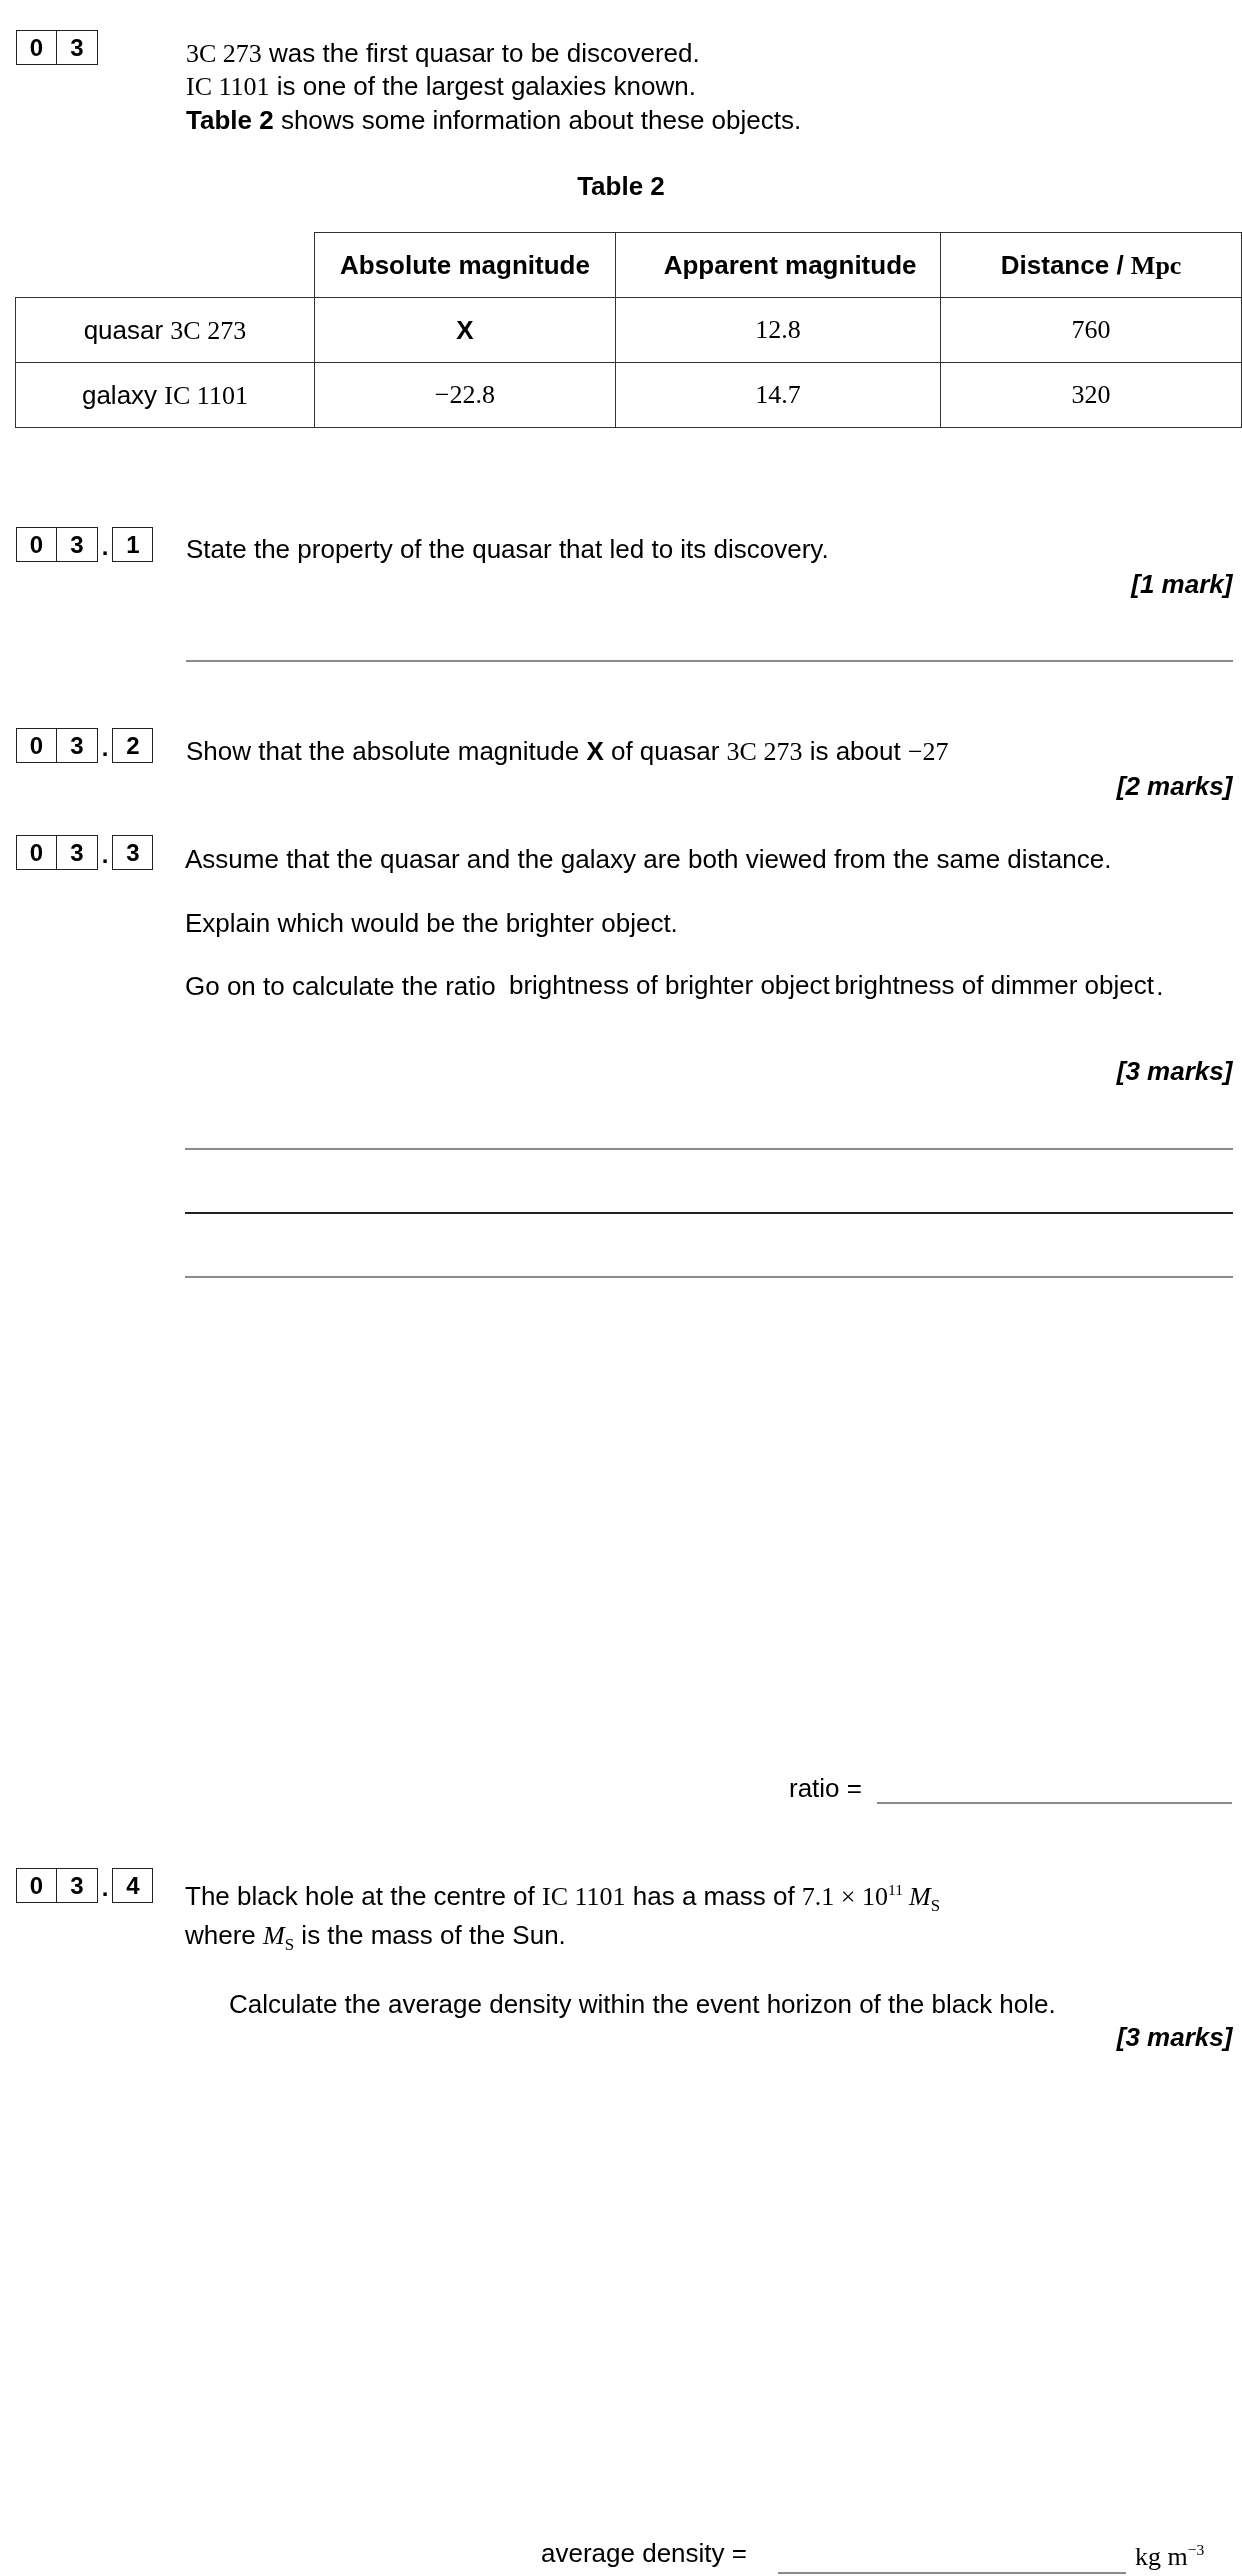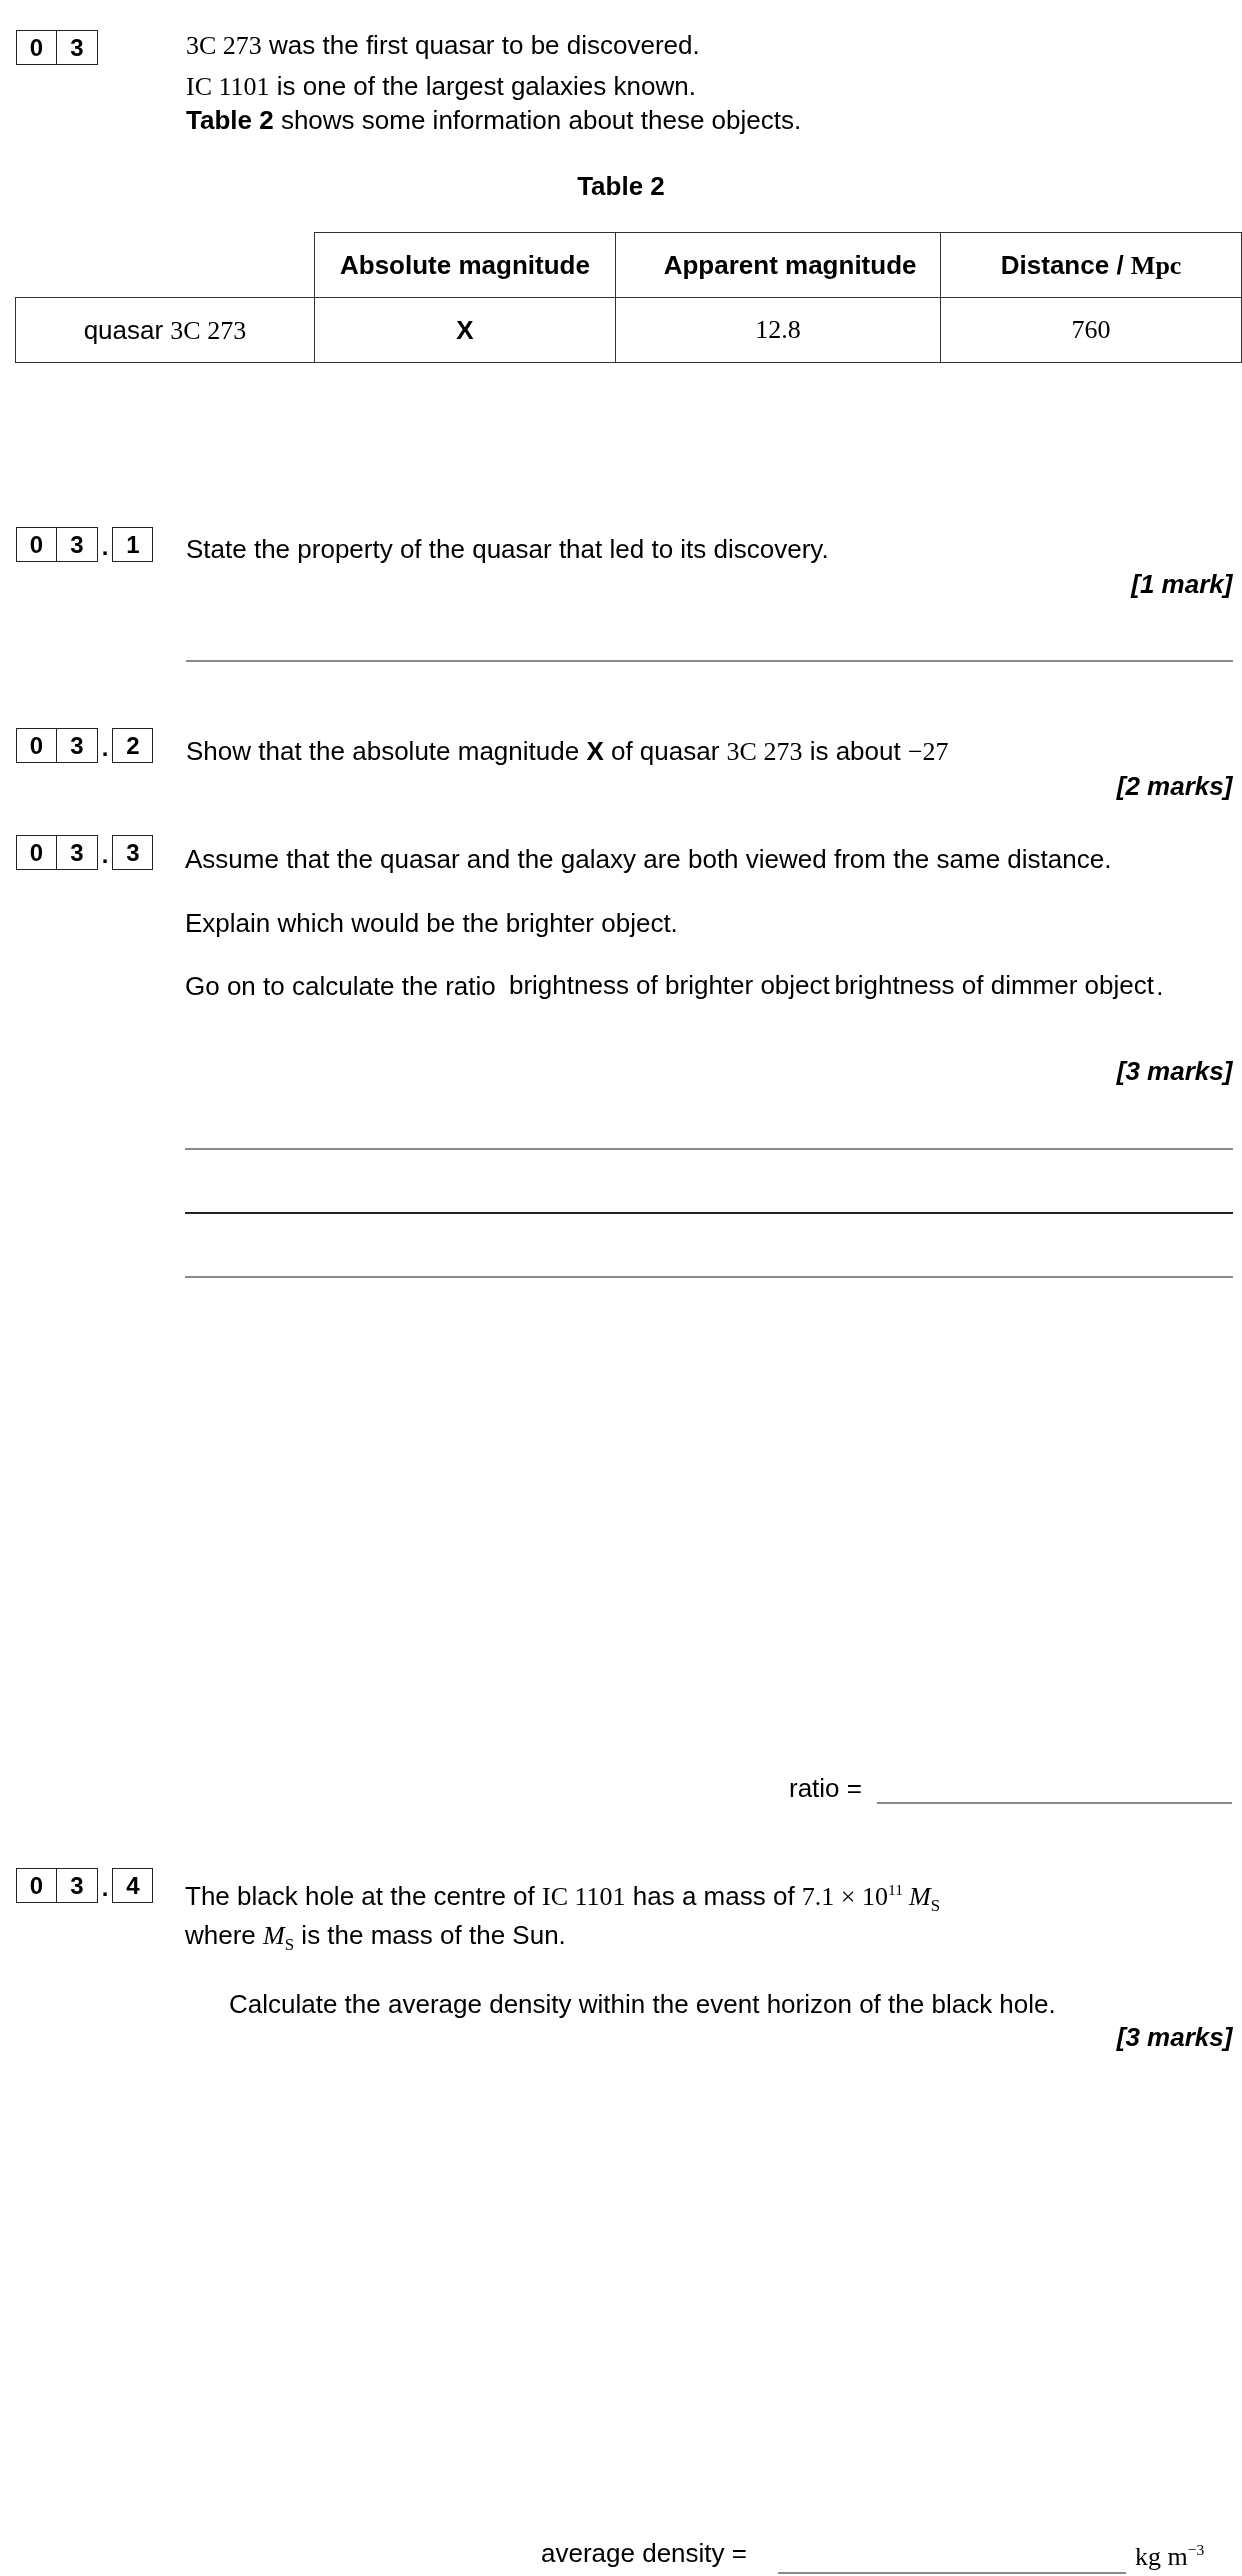--- a/index.html
+++ b/index.html
@@ -42,21 +42,21 @@
   sub { font-size: 0.65em; }
 </style>
 </head>
 <body>
 
 <div class="qbox" style="left:16px; top:30px;">
   <div class="cell">0</div>
   <div class="cell">3</div>
 </div>
 
-<div class="abs txt" style="left:186px; top:32px;">
+<div class="abs txt" style="left:186px; top:40px;">
   <span class="serif">3C 273</span><span> was the first quasar to be discovered.</span>
 </div>
 <div class="abs txt" style="left:186px; top:73px;">
   <span class="serif">IC 1101</span><span> is one of the largest galaxies known.</span>
 </div>
 <div class="abs txt" style="left:186px; top:107px;">
   <span class="bold">Table 2</span><span> shows some information about these objects.</span>
 </div>
 
 <div class="abs txt bold" style="left:0; width:1242px; text-align:center; top:173px;">Table 2</div>
@@ -67,20 +67,26 @@
     <th class="corner" style="width:302px;"></th>
     <th style="width:303px;">Absolute magnitude</th>
     <th style="width:303px;padding-left:24px;">Apparent magnitude</th>
     <th style="width:303px;"><span>Distance / </span><span class="serif">Mpc</span></th>
   </tr>
   <tr>
     <td><span>quasar </span><span class="serif">3C 273</span></td>
     <td class="bold">X</td>
     <td class="serif">12.8</td>
     <td class="serif">760</td>
+  </tr>
+  <tr>
+    <td><span>galaxy </span><span class="serif">IC 1101</span></td>
+    <td class="serif">−22.8</td>
+    <td class="serif">14.7</td>
+    <td class="serif">320</td>
   </tr>
 </tbody>
   </table>
 
 <div class="qbox" style="left:16px; top:527px;">
   <div class="cell">0</div>
   <div class="cell">3</div>
   <div class="dot">.</div>
   <div class="cell" style="border-left:1.8px solid #222;">1</div>
 </div>

